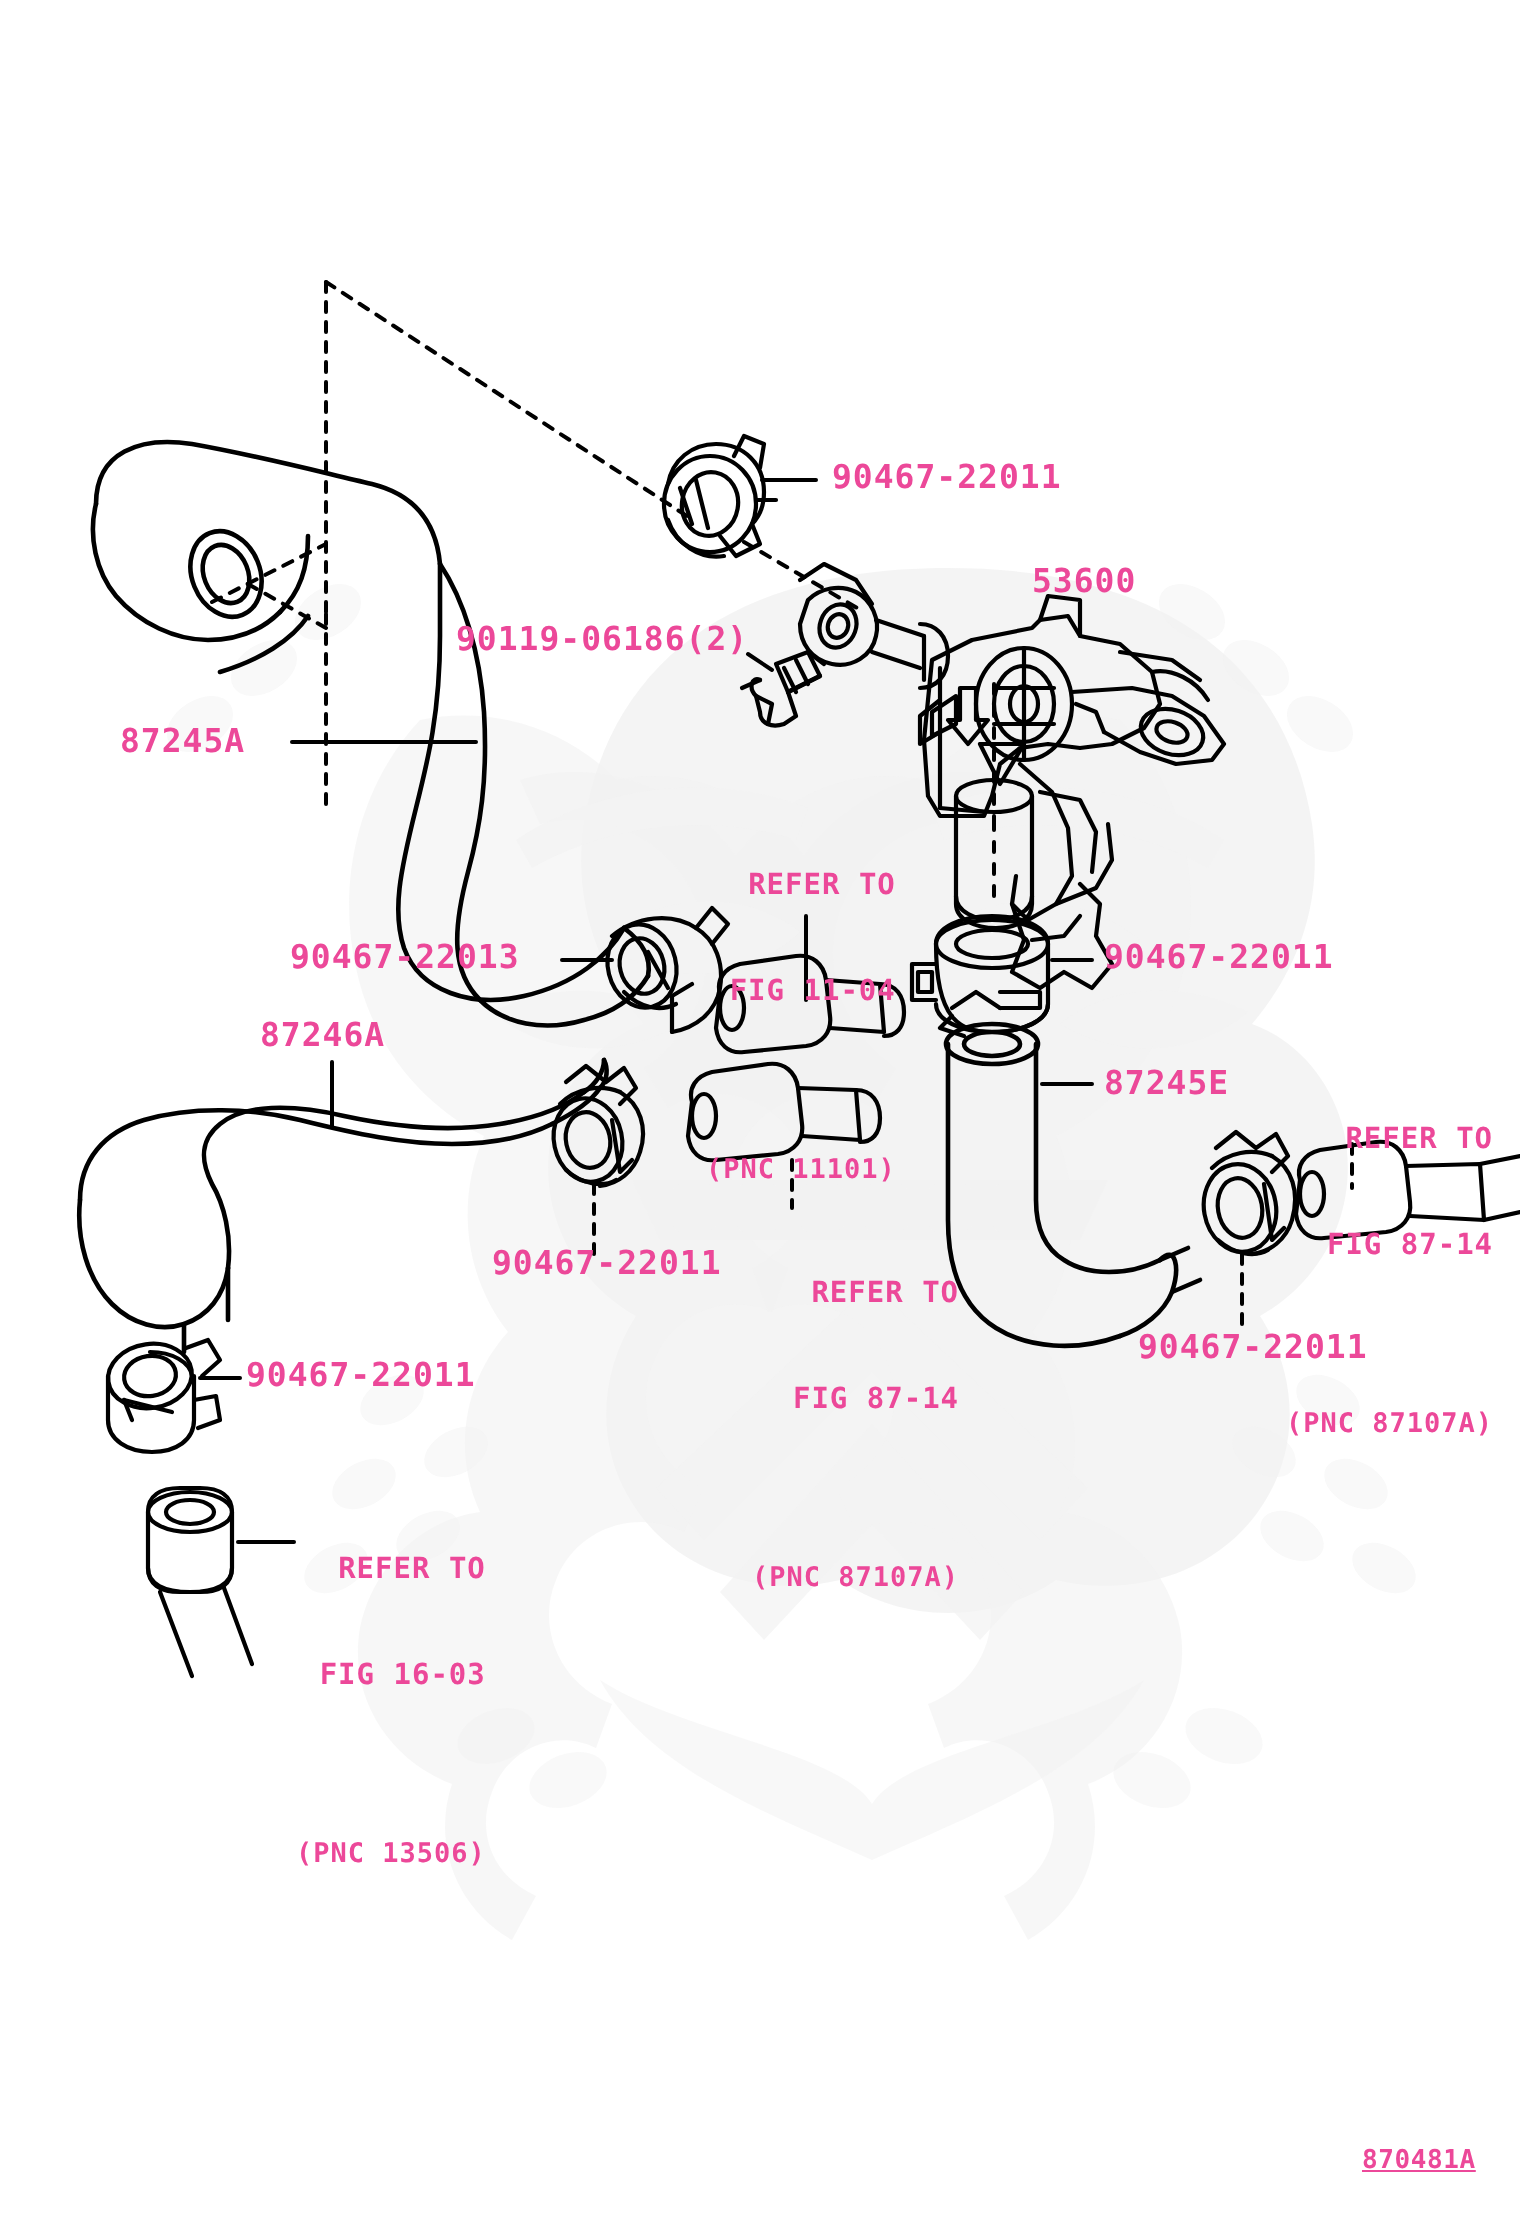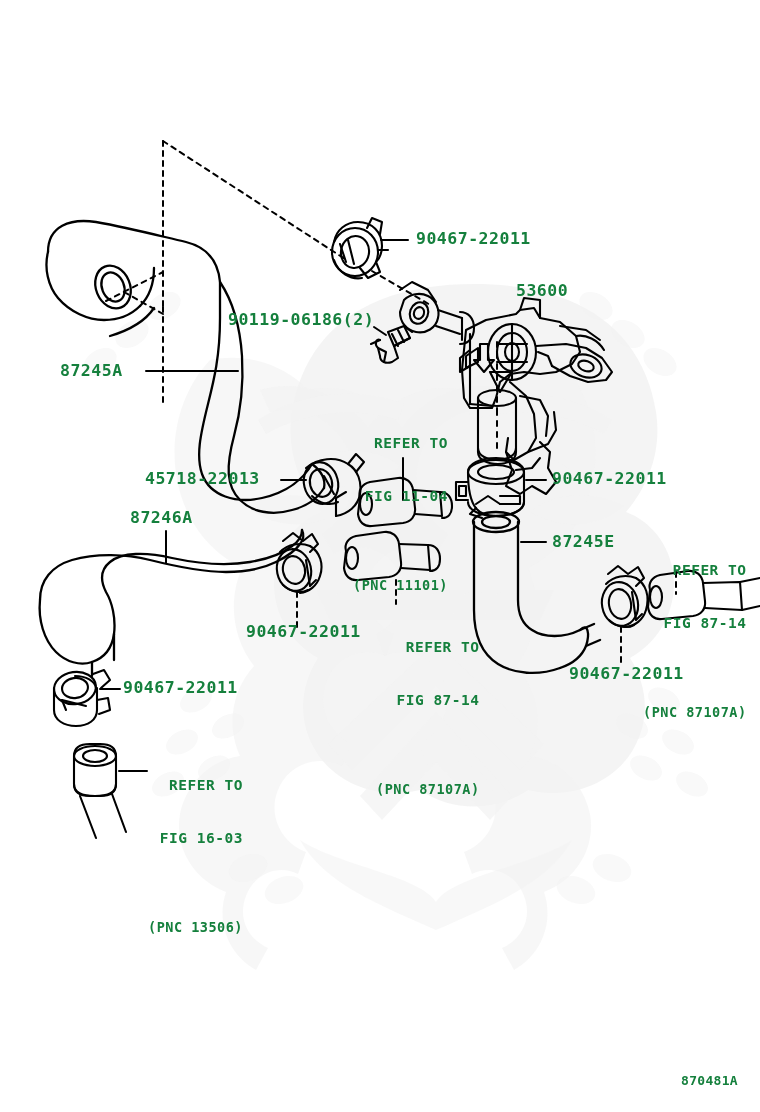--- a/index.html
+++ b/index.html
@@ -32,32 +32,33 @@
     position: absolute;
     left: 0; top: 0;
     width: 760px;
     height: 1112px;
     pointer-events: none;
   }
   .part-label {
     position: absolute;
     font-family: "DejaVu Sans Mono", "Liberation Mono", monospace;
     font-weight: bold;
-    color: #15803d;
+    color: #ec4899;
     white-space: pre;
     letter-spacing: 0.5px;
     pointer-events: auto;
     line-height: 1.22;
   }
   .lbl-num { font-size: 16.5px; }
   .lbl-ref { font-size: 14.5px; }
   .lbl-ref .ref-pnc { font-size: 13.5px; margin-top: 35px; }
   .lbl-code {
     font-size: 13px;
     letter-spacing: 0.3px;
+    text-decoration: underline;
   }
   .lbl-center { text-align: right; }
   .wm { opacity: 1; }
 </style>
 </head>
 <body>
 
 <div id="diagram-root">
 
   <svg class="layer wm" viewBox="0 0 760 1112" aria-hidden="true">
@@ -436,21 +437,21 @@
   <div class="labels-layer">
 
     <div class="part-label lbl-num" style="left:60px; top:361px;">87245A</div>
 
     <div class="part-label lbl-num" style="left:416px; top:229px;">90467-22011</div>
 
     <div class="part-label lbl-num" style="left:516px; top:281px;">53600</div>
 
     <div class="part-label lbl-num" style="left:228px; top:310px;">90119-06186(2)</div>
 
-    <div class="part-label lbl-num" style="left:145px; top:469px;">45718-22013</div>
+    <div class="part-label lbl-num" style="left:145px; top:469px;">90467-22013</div>
 
     <div class="part-label lbl-ref lbl-center" style="left:353px; top:400px;">
       <div>REFER TO</div>
       <div>FIG 11-04</div>
       <div class="ref-pnc">(PNC 11101)</div>
     </div>
 
     <div class="part-label lbl-num" style="left:552px; top:469px;">90467-22011</div>
 
     <div class="part-label lbl-num" style="left:130px; top:508px;">87246A</div>

